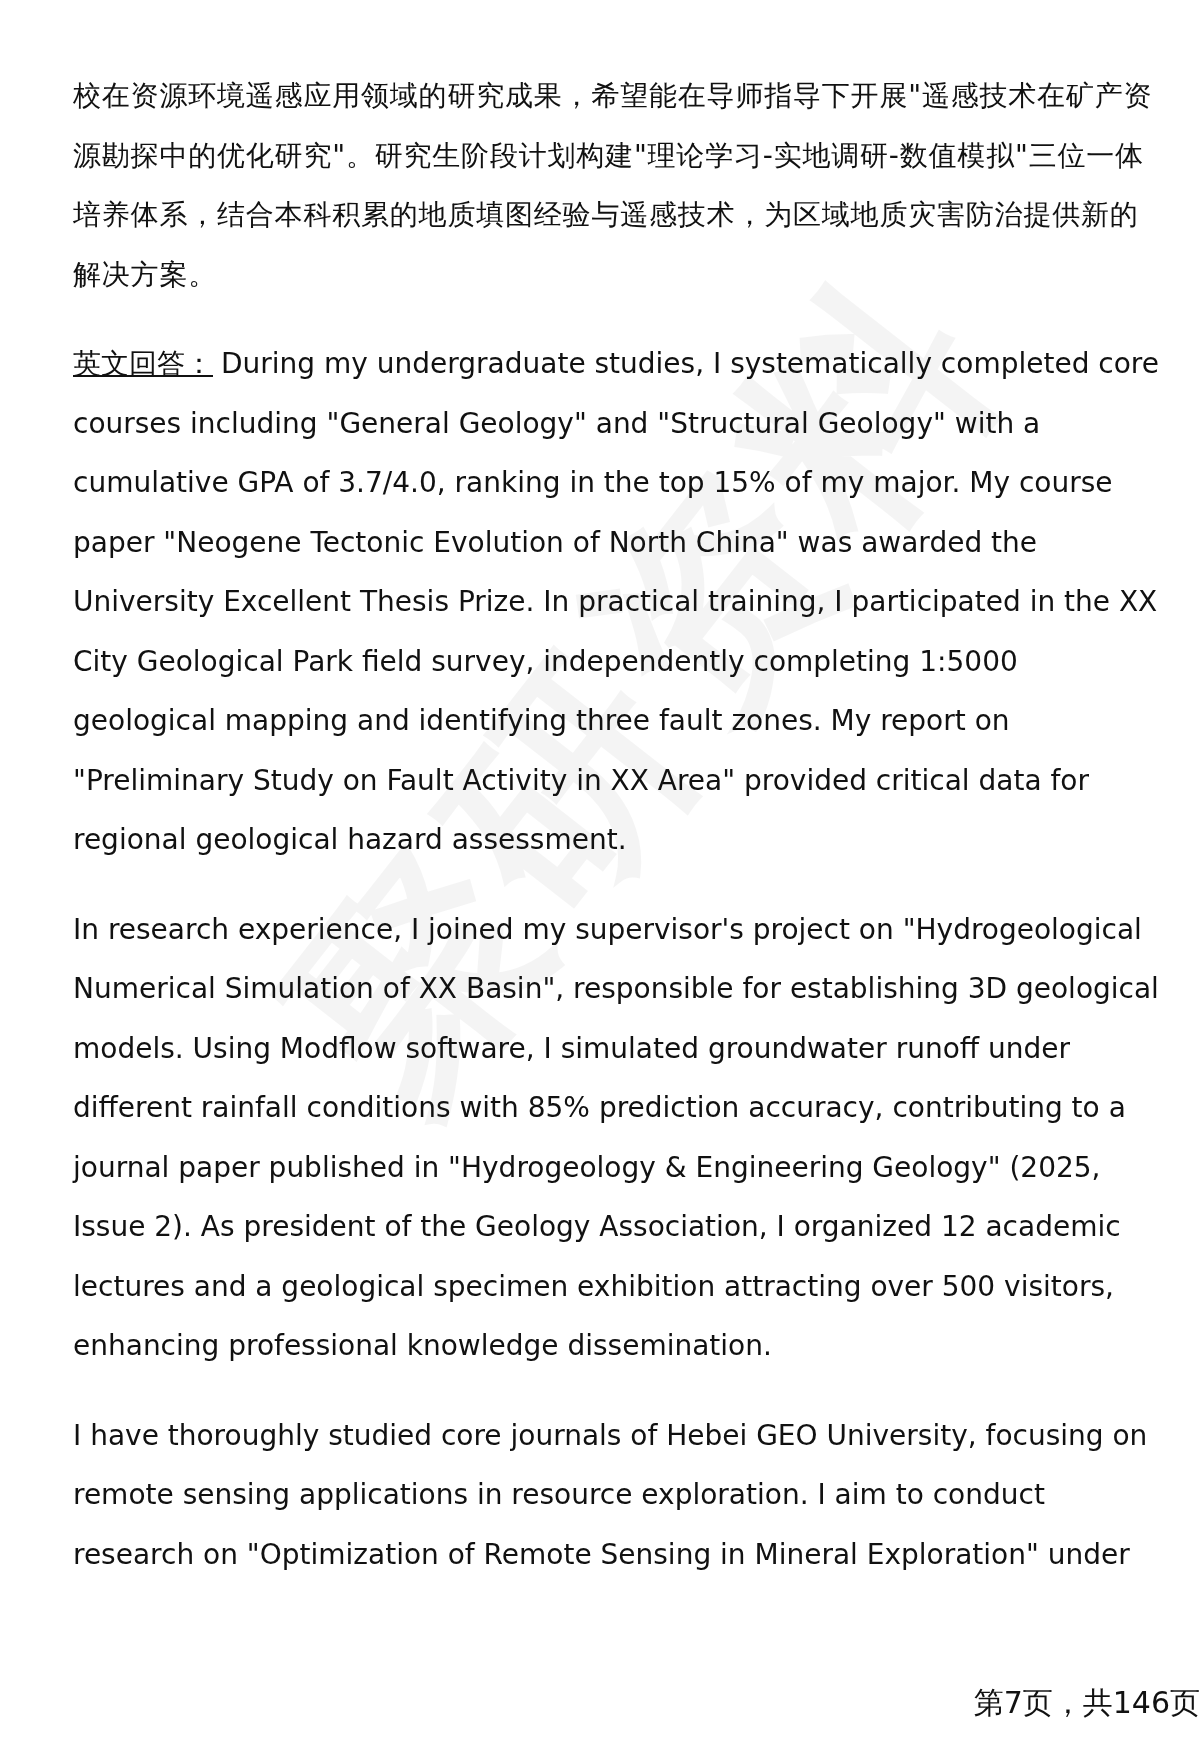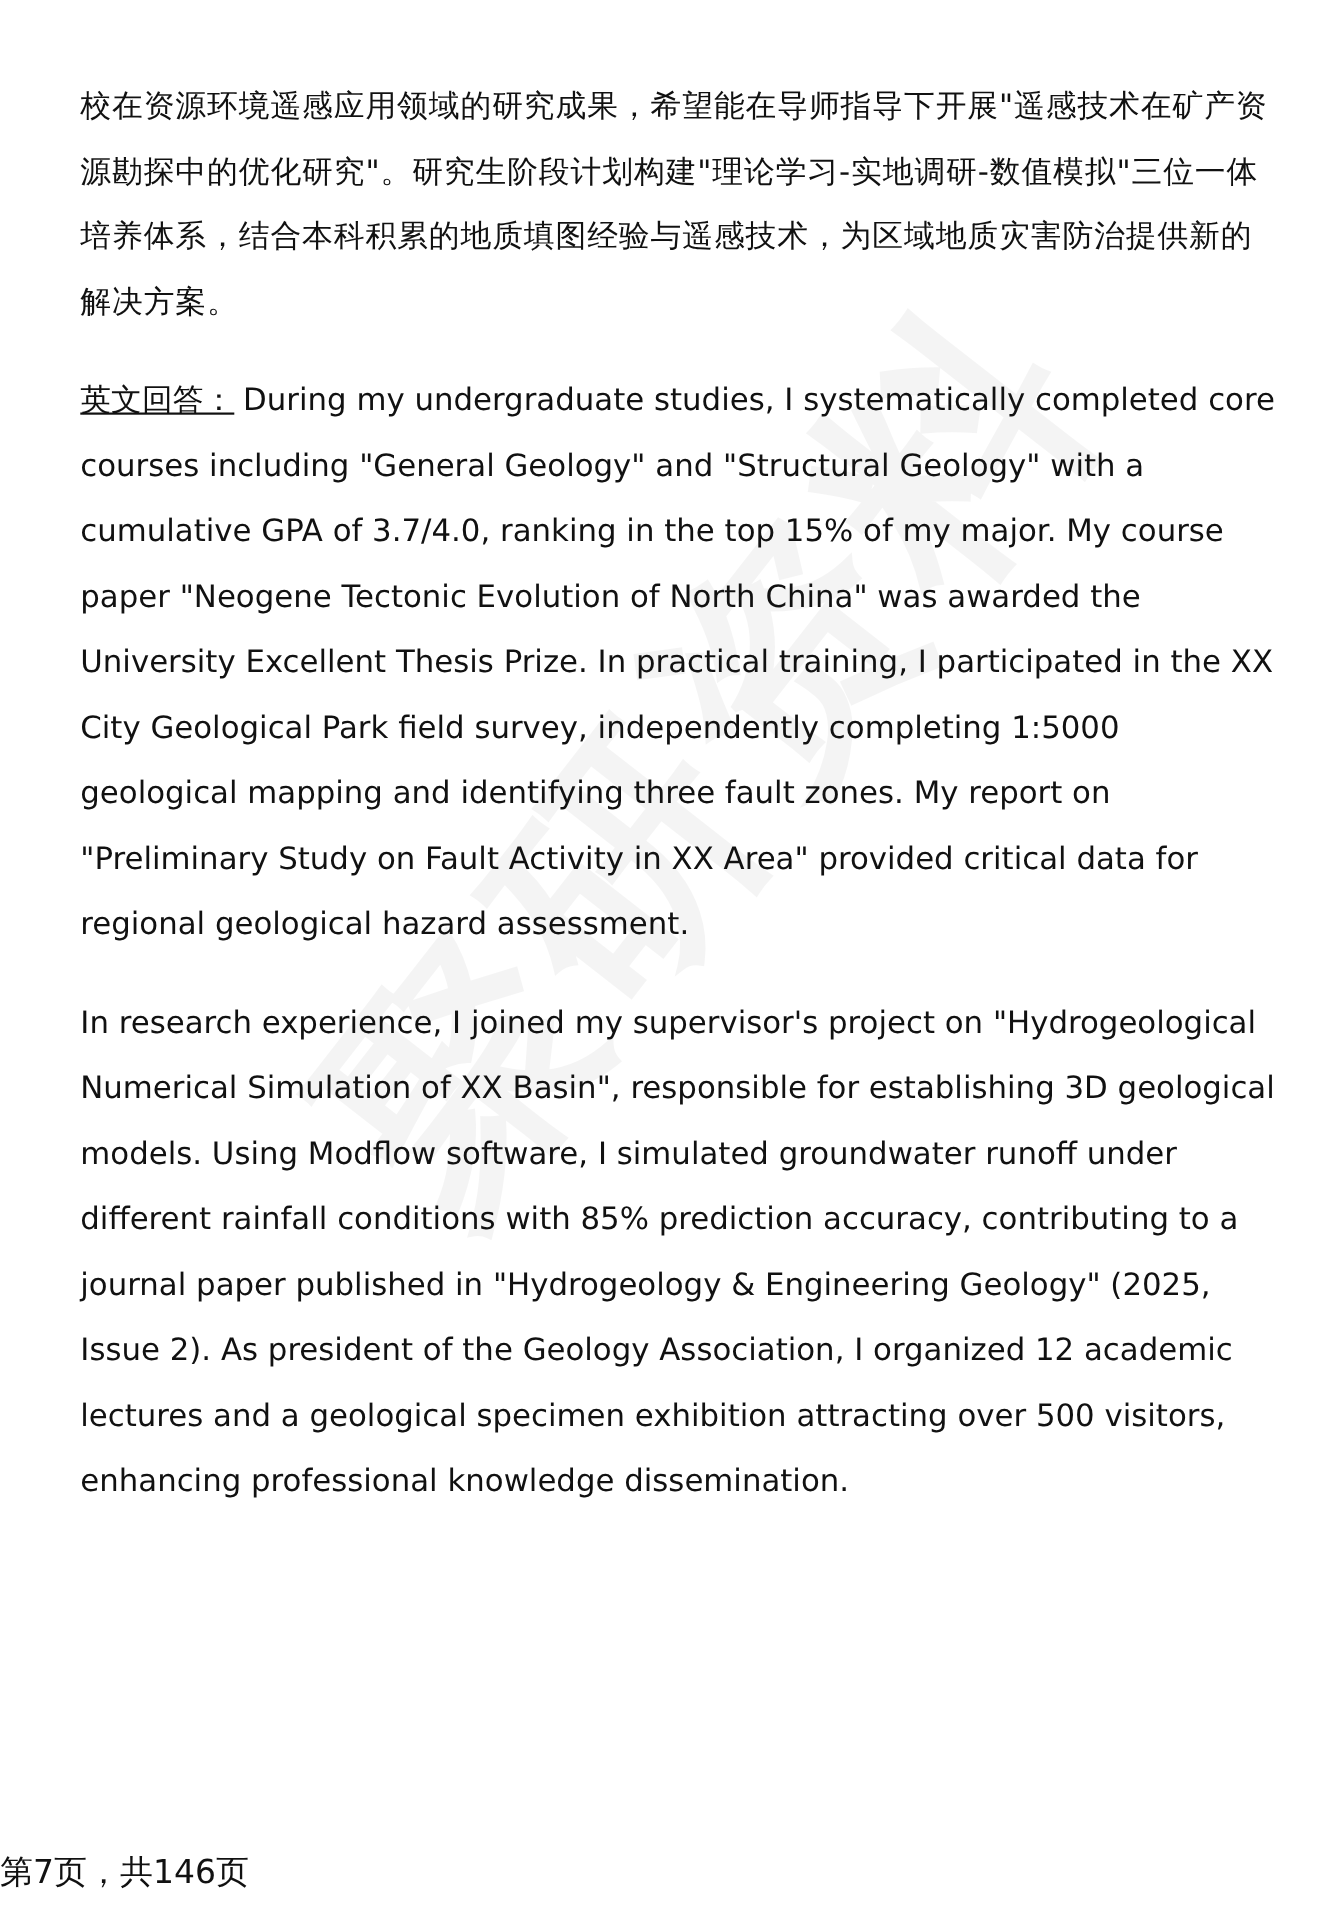--- a/index.html
+++ b/index.html
@@ -49,34 +49,35 @@
     }
     .para .label {
       margin-right: 8px;
       text-decoration: underline;
     }
     .footer {
       position: absolute;
       left: 0;
       width: 1200px;
       top: 1683px;
-      text-align: left;
+      text-align: right;
       font-size: 30px;
       line-height: 40px;
       color: #111111;
       z-index: 1;
     }
   </style>
 </head>
 <body>
 
 <div class="watermark">聚研资料</div>
 
 <div class="page">
   <p class="para zh">校在资源环境遥感应用领域的研究成果，希望能在导师指导下开展"遥感技术在矿产资源勘探中的优化研究"。研究生阶段计划构建"理论学习-实地调研-数值模拟"三位一体培养体系，结合本科积累的地质填图经验与遥感技术，为区域地质灾害防治提供新的解决方案。</p>
 
   <p class="para"><span class="label">英文回答：</span><span>During my undergraduate studies, I systematically completed core courses including "General Geology" and "Structural Geology" with a cumulative GPA of 3.7/4.0, ranking in the top 15% of my major. My course paper "Neogene Tectonic Evolution of North China" was awarded the University Excellent Thesis Prize. In practical training, I participated in the XX City Geological Park field survey, independently completing 1:5000 geological mapping and identifying three fault zones. My report on "Preliminary Study on Fault Activity in XX Area" provided critical data for regional geological hazard assessment.</span></p>
 
   <p class="para">In research experience, I joined my supervisor's project on "Hydrogeological Numerical Simulation of XX Basin", responsible for establishing 3D geological models. Using Modflow software, I simulated groundwater runoff under different rainfall conditions with 85% prediction accuracy, contributing to a journal paper published in "Hydrogeology &amp; Engineering Geology" (2025, Issue 2). As president of the Geology Association, I organized 12 academic lectures and a geological specimen exhibition attracting over 500 visitors, enhancing professional knowledge dissemination.</p>
 
+  <p class="para">I have thoroughly studied core journals of Hebei GEO University, focusing on remote sensing applications in resource exploration. I aim to conduct research on "Optimization of Remote Sensing in Mineral Exploration" under</p>
 </div>
 
 <div class="footer">第7页，共146页</div>
 
 </body></html>

